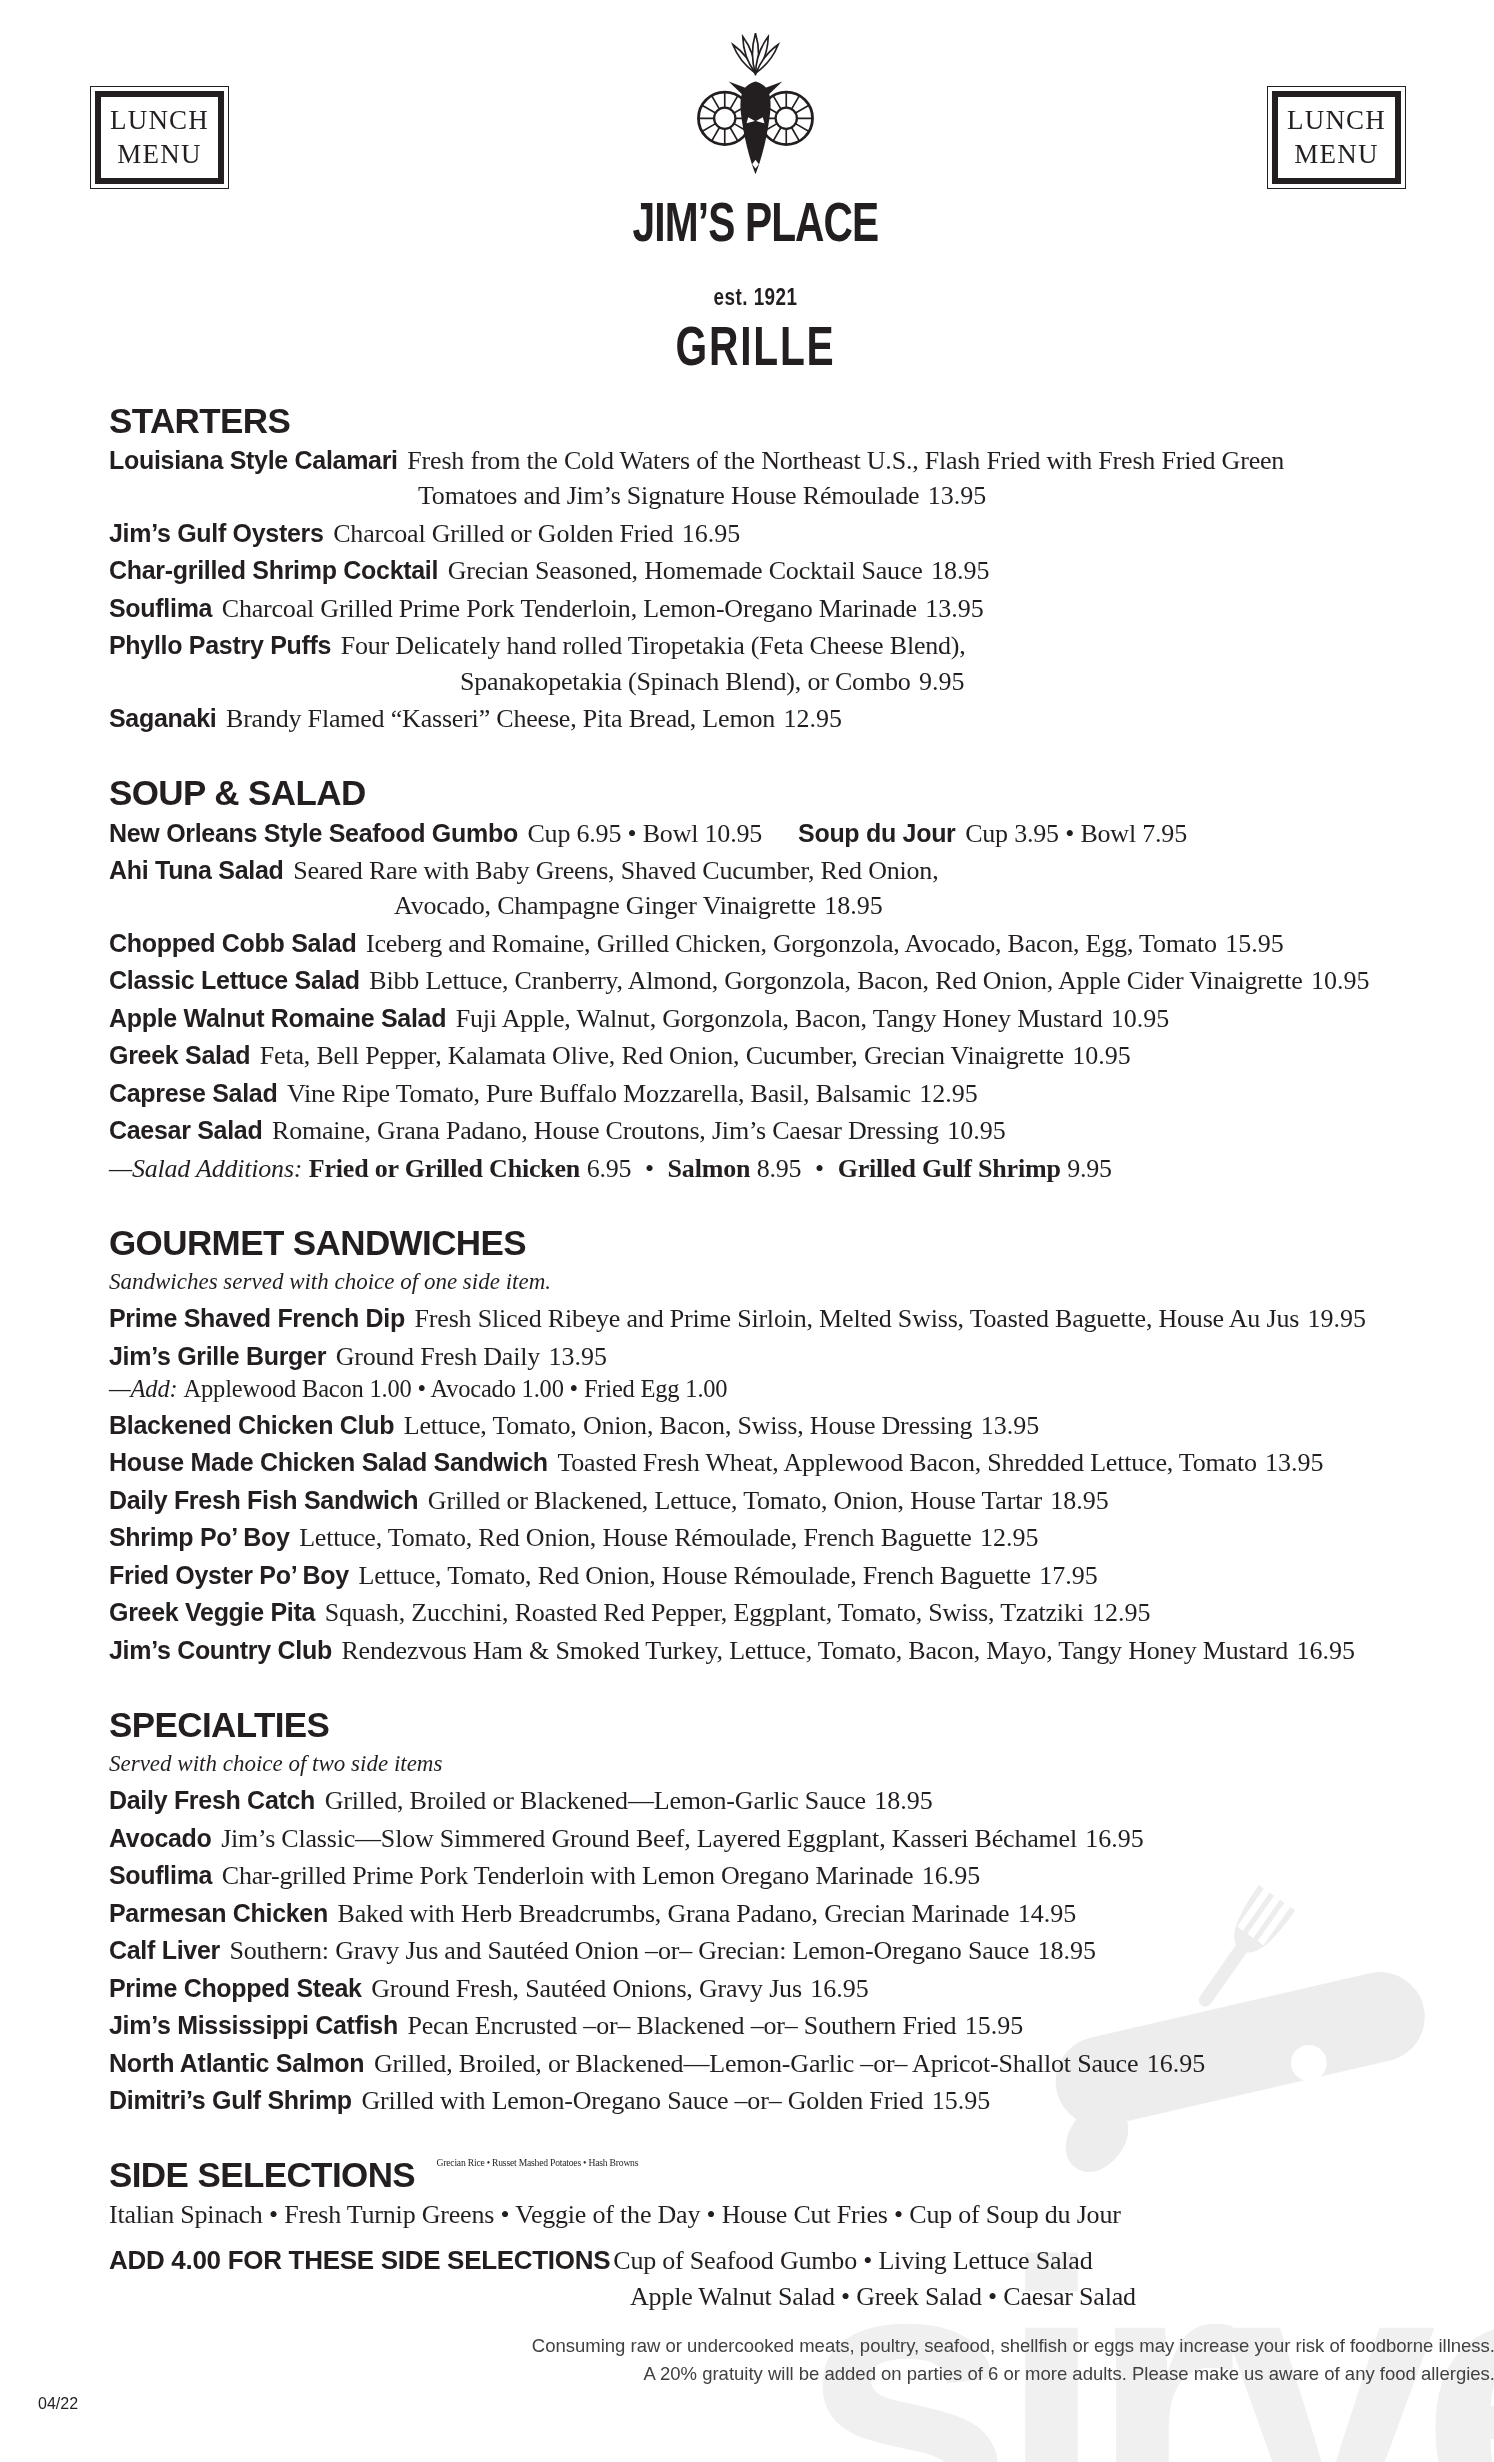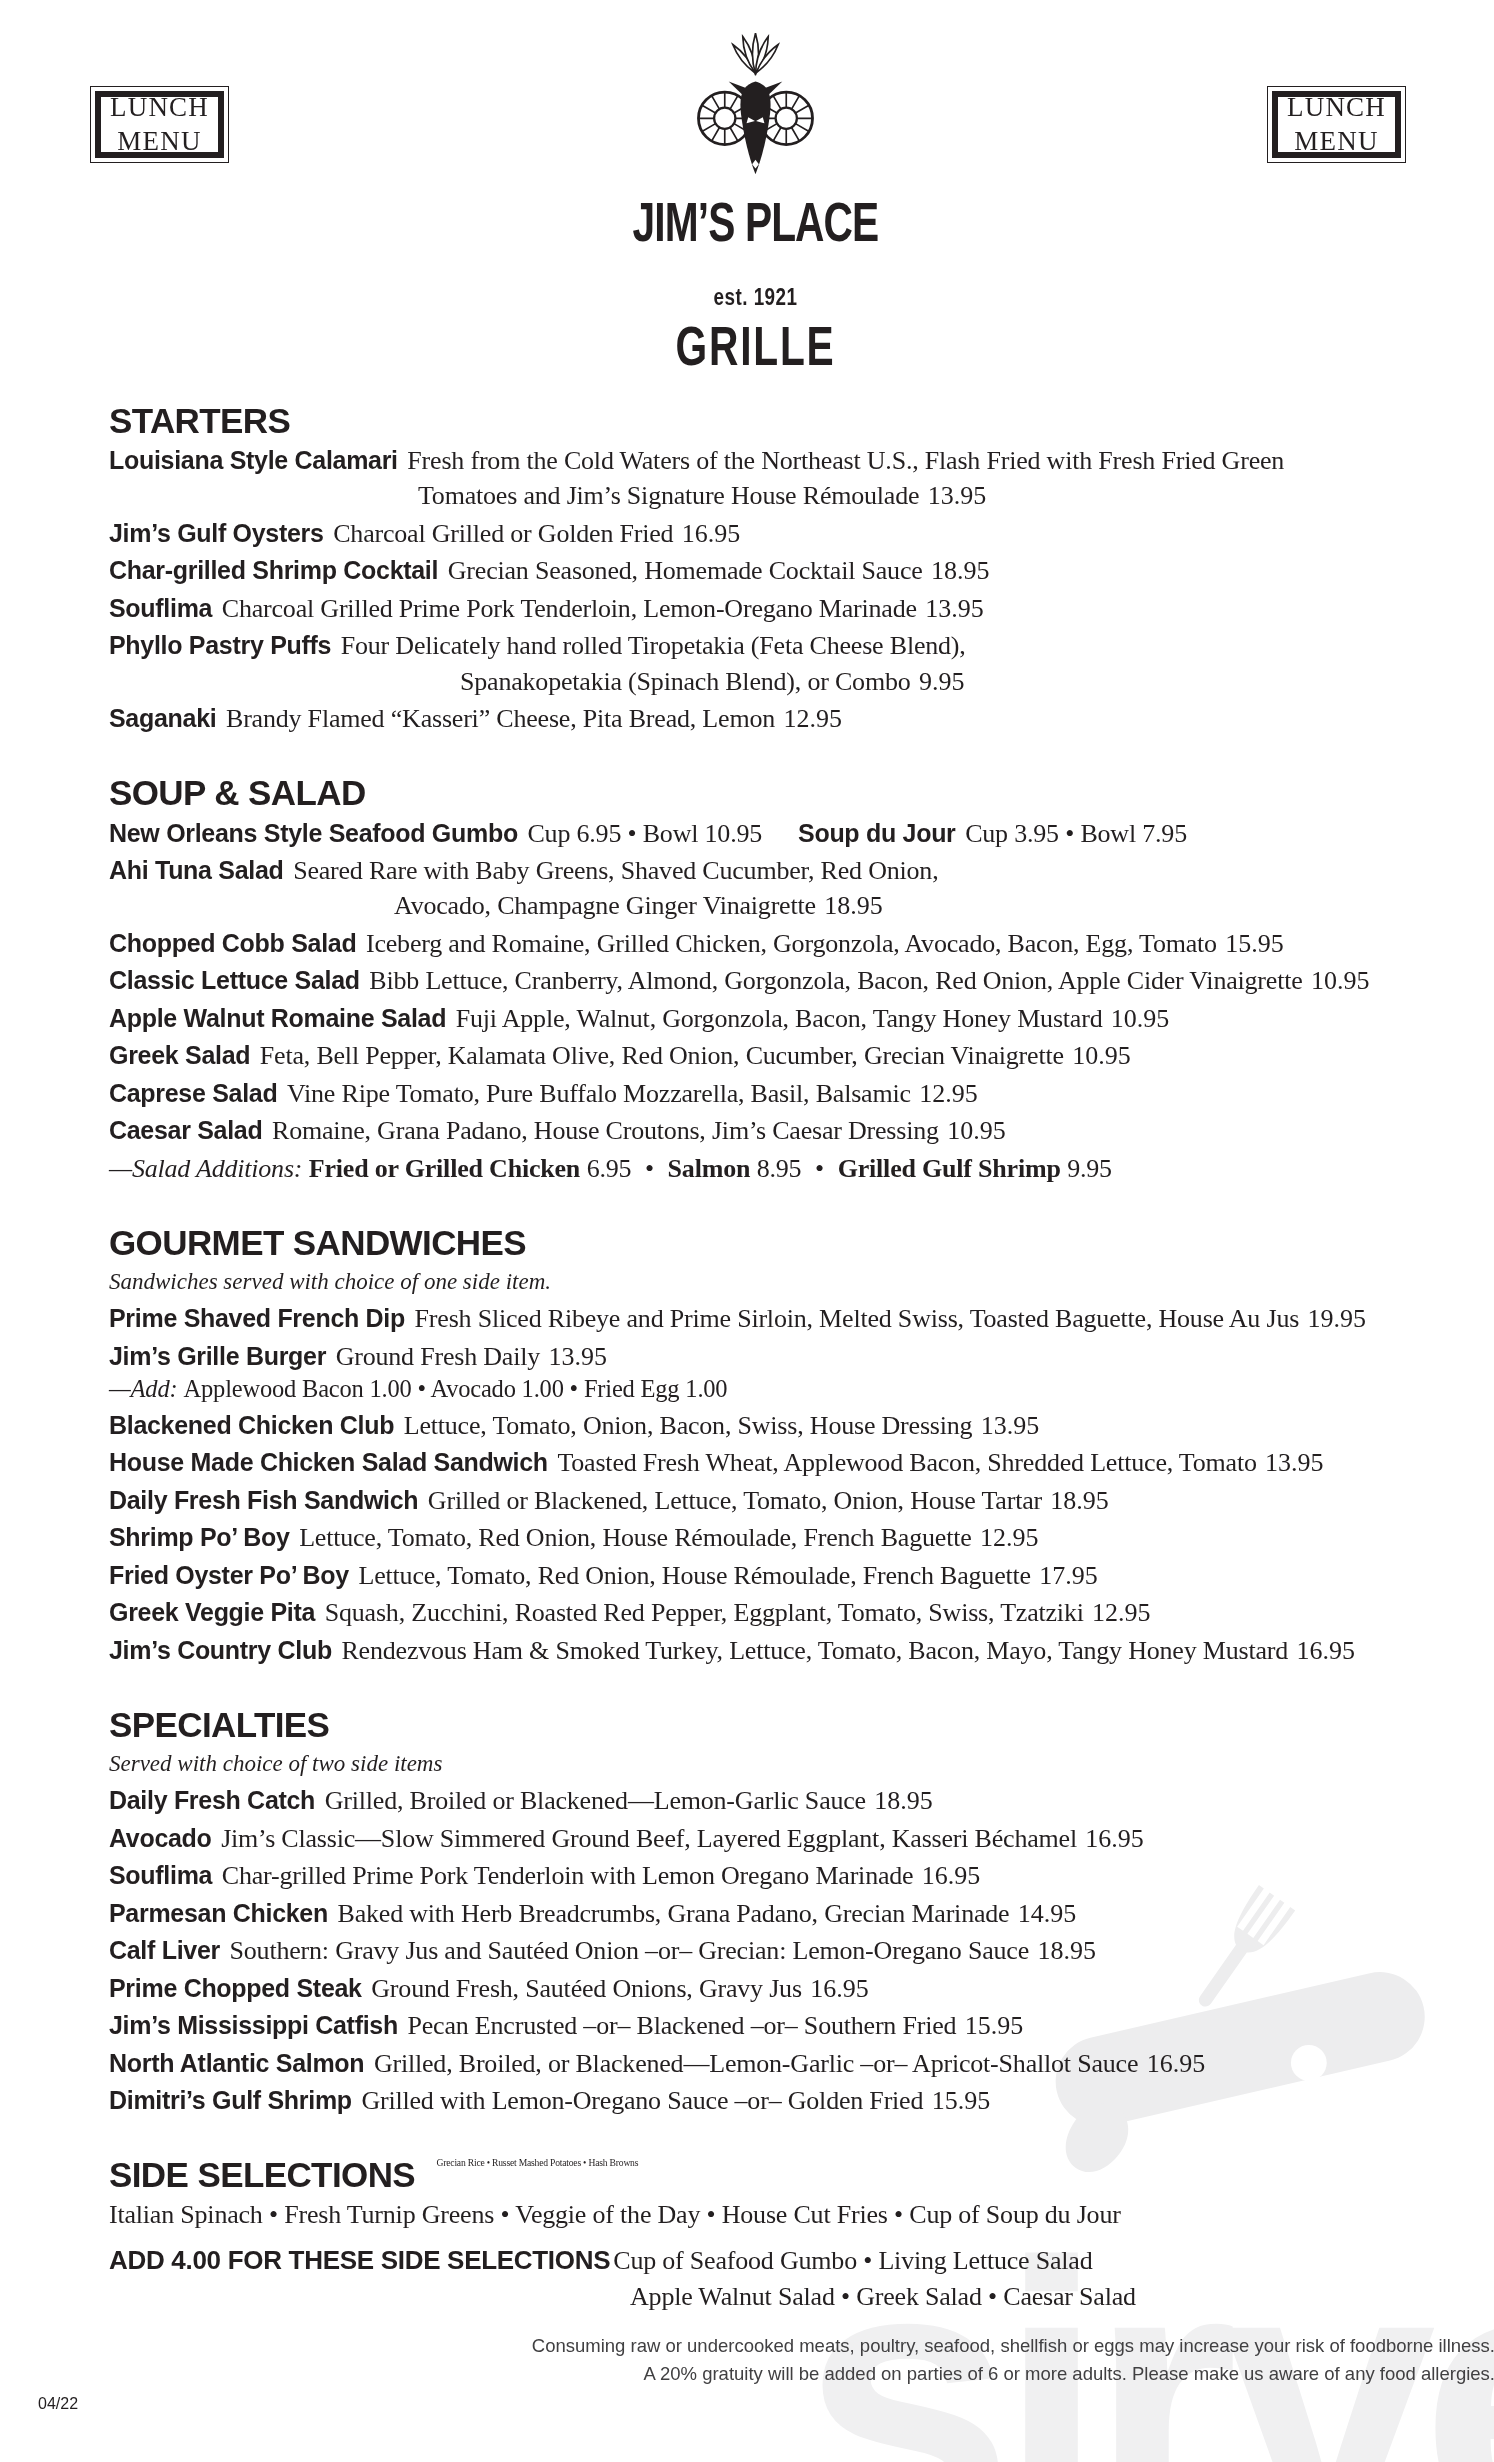--- a/index.html
+++ b/index.html
@@ -4,21 +4,21 @@
 <style>
   html,body{margin:0;padding:0;background:#ffffff;}
   .page{position:relative;width:1495px;height:2462px;background:#ffffff;color:#231f20;overflow:hidden;
         font-family:"Liberation Serif",serif;}
   
   .wm-svg{position:absolute;left:1028px;top:1857px;z-index:0;}
   .wordmark{position:absolute;left:801px;top:2177px;z-index:0;
             font-family:"Liberation Sans",sans-serif;font-weight:700;font-size:383px;
             letter-spacing:-15.5px;color:#f0f0f1;white-space:nowrap;}
   
-  .menu-box{position:absolute;top:86px;width:139px;height:77px;box-sizing:border-box;
+  .menu-box{position:absolute;top:86px;width:139px;height:103px;box-sizing:border-box;
             border:1.8px solid #231f20;padding:4.2px;background:#fff;z-index:2;}
   .menu-box.left{left:90px;}
   .menu-box.right{left:1267px;}
   .menu-box .inner{height:100%;box-sizing:border-box;border:6.6px solid #231f20;
             display:flex;flex-direction:column;align-items:center;justify-content:center;row-gap:7.2px;
             font-family:"Liberation Serif",serif;font-size:27px;letter-spacing:1.2px;line-height:1;}
   
   .content{position:relative;z-index:2;padding:0 93px 0 109px;}
   .masthead{text-align:center;}
   .logo-svg{display:block;margin:33px auto 0;}

